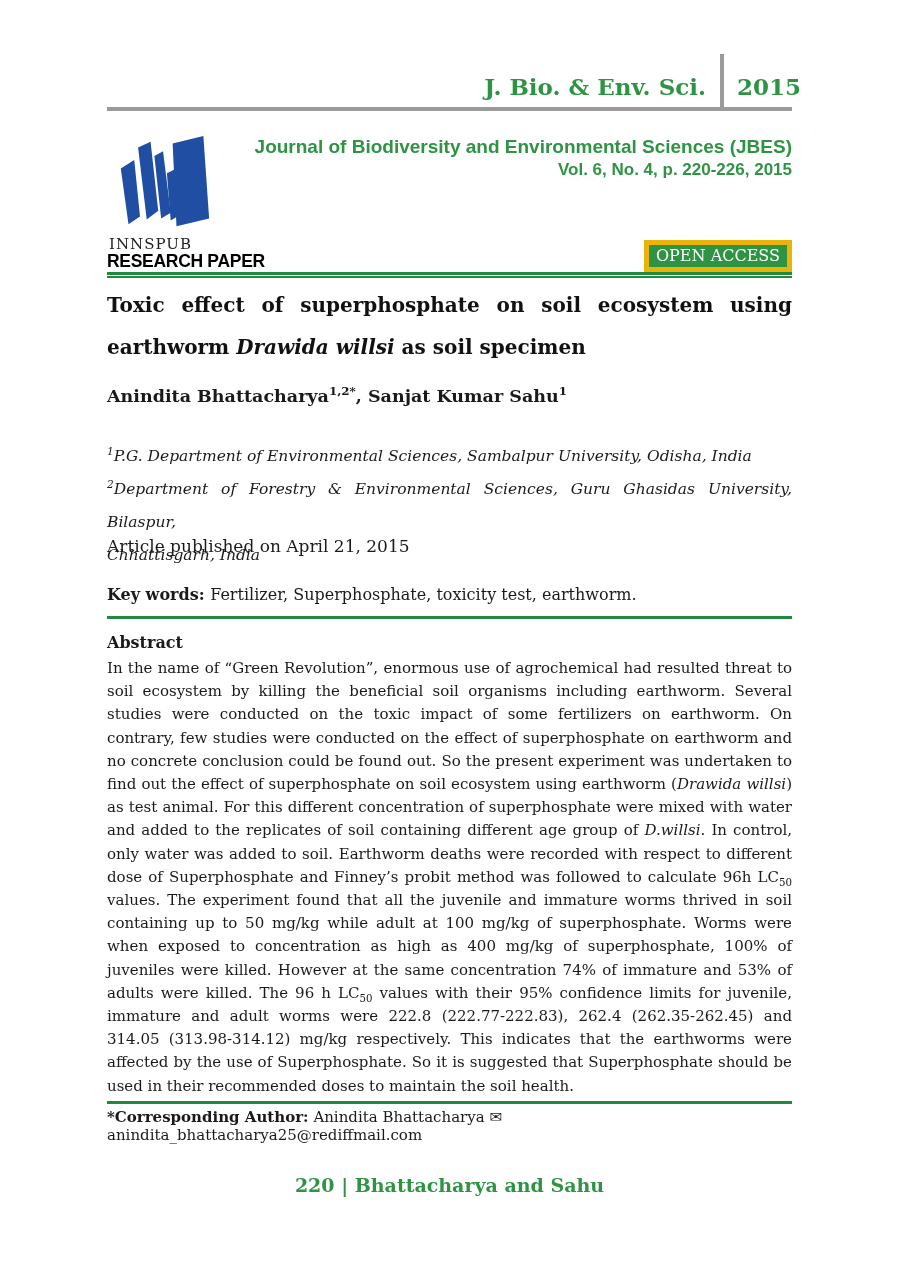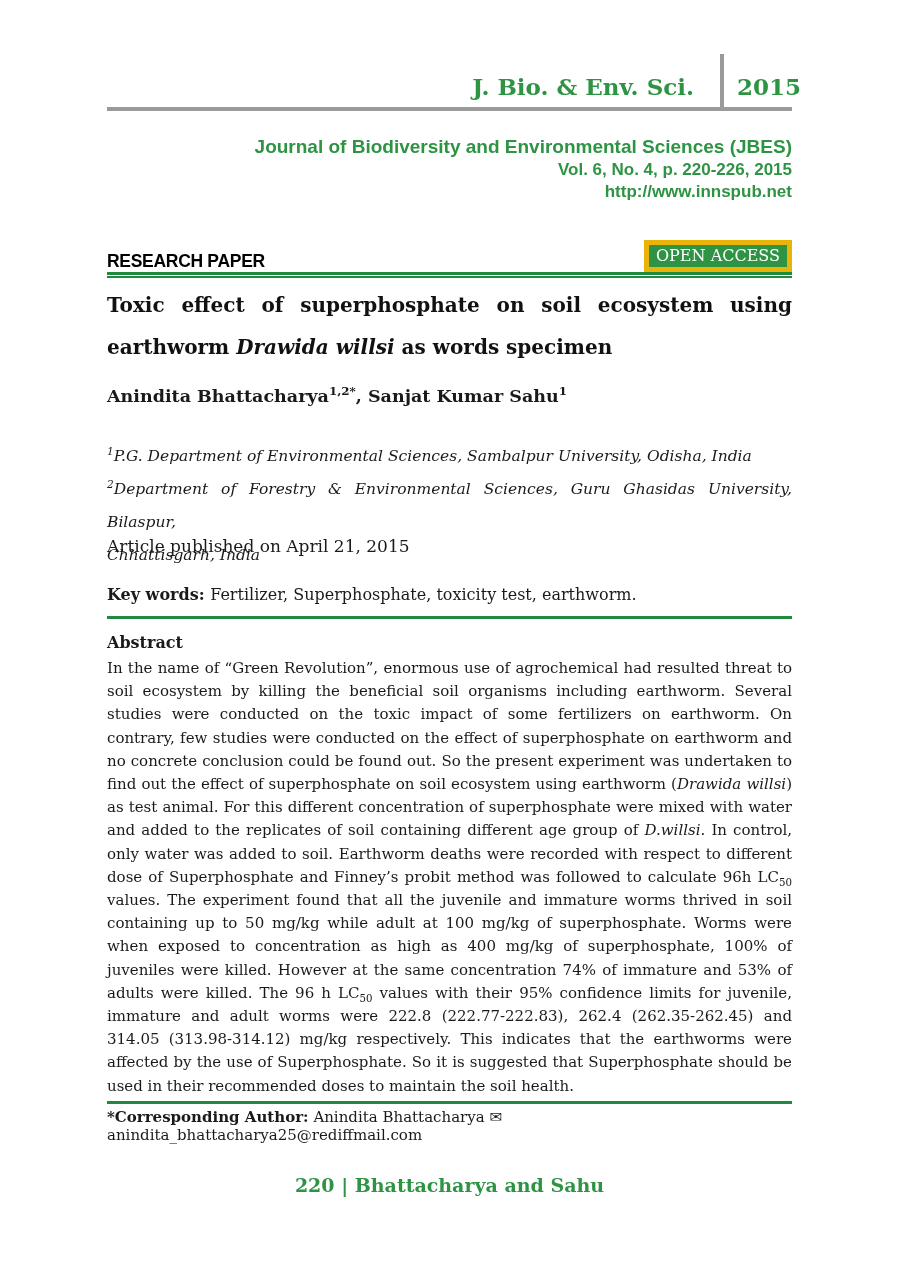--- a/index.html
+++ b/index.html
@@ -7,21 +7,21 @@
        font-family:"DejaVu Serif", serif;color:#1a1a1a;}
   .i{font-style:italic;}
   .b{font-weight:bold;}
   sub,sup{font-size:68%;line-height:0;}
 
   
   .running-head{position:absolute;left:107px;top:54px;width:685px;height:53px;
     border-bottom:4px solid var(--rule-gray);display:flex;justify-content:flex-end;
     align-items:flex-end;}
   .running-head .jshort{color:var(--brand-green);font-weight:bold;font-size:23px;
-    padding-bottom:7px;padding-right:26px;}
+    padding-bottom:7px;padding-right:14px;}
   .running-head .vbar{width:4px;height:57px;background:var(--rule-gray);
     align-self:flex-end;margin-bottom:-4px;}
   .running-head .year{color:var(--brand-green);font-weight:bold;font-size:23px;
     padding-bottom:7px;padding-left:13px;width:55px;}
 
   
   .masthead{position:absolute;left:107px;top:130px;width:685px;height:116px;}
   .logo{position:absolute;left:2px;top:4px;width:120px;text-align:left;}
   .logo .logo-label{display:block;font-size:15px;letter-spacing:1px;color:#1c1c1c;
     margin-top:1px;font-family:"DejaVu Serif",serif;}
@@ -72,39 +72,50 @@
 </head>
 <body>
 
 <div class="running-head">
   <span class="jshort">J. Bio. &amp; Env. Sci.</span>
   <span class="vbar"></span>
   <span class="year">2015</span>
 </div>
 
 <div class="masthead">
+  <div class="logo">
+    <svg width="110" height="96" viewBox="0 0 110 100">
+      <g fill="#1f4ea3">
+        <polygon points="10,36 24,27 30,86 18,94"></polygon>
+        <polygon points="28,14 41,8 49,80 37,89"></polygon>
+        <polygon points="45,23 54,18 62,82 52,88"></polygon>
+        <polygon points="58,41 66,37 72,84 62,90"></polygon>
+        <polygon points="64,10 96,2 102,88 68,96"></polygon>
+      </g>
+    </svg>
+    <span class="logo-label">INNSPUB</span>
+  </div>
   <div class="pub-info">
     <div class="l1">Journal of Biodiversity and Environmental Sciences (JBES)</div>
     <div class="l3">Vol. 6, No. 4, p. 220-226, 2015</div>
-    <div class="l4">http://www.innspub.net</div>
   </div>
 </div>
 
 <div class="banner-row">
   <span class="paper-type">RESEARCH PAPER</span>
   <span class="access-badge">OPEN ACCESS</span>
 </div>
 <div class="rule-double">
   <div class="thick"></div>
   <div class="thin"></div>
 </div>
 
 <h1 class="article-title" style="margin:0;">
   <div class="tline1"><span>Toxic effect of superphosphate on soil ecosystem using</span></div>
-  <div class="tline2"><span>earthworm </span><span class="i">Drawida willsi</span><span> as words specimen</span></div>
+  <div class="tline2"><span>earthworm </span><span class="i">Drawida willsi</span><span> as soil specimen</span></div>
 </h1>
 
 <div class="byline"><span>Anindita Bhattacharya</span><sup>1,2*</sup><span>, Sanjat Kumar Sahu</span><sup>1</sup></div>
 
 <div class="affils">
   <div><sup>1</sup><span>P.G. Department of Environmental Sciences, Sambalpur University, Odisha, India</span></div>
   <div class="just"><sup>2</sup><span>Department of Forestry &amp; Environmental Sciences, Guru Ghasidas University, Bilaspur,</span></div>
   <div><span>Chhattisgarh, India</span></div>
 </div>
 

